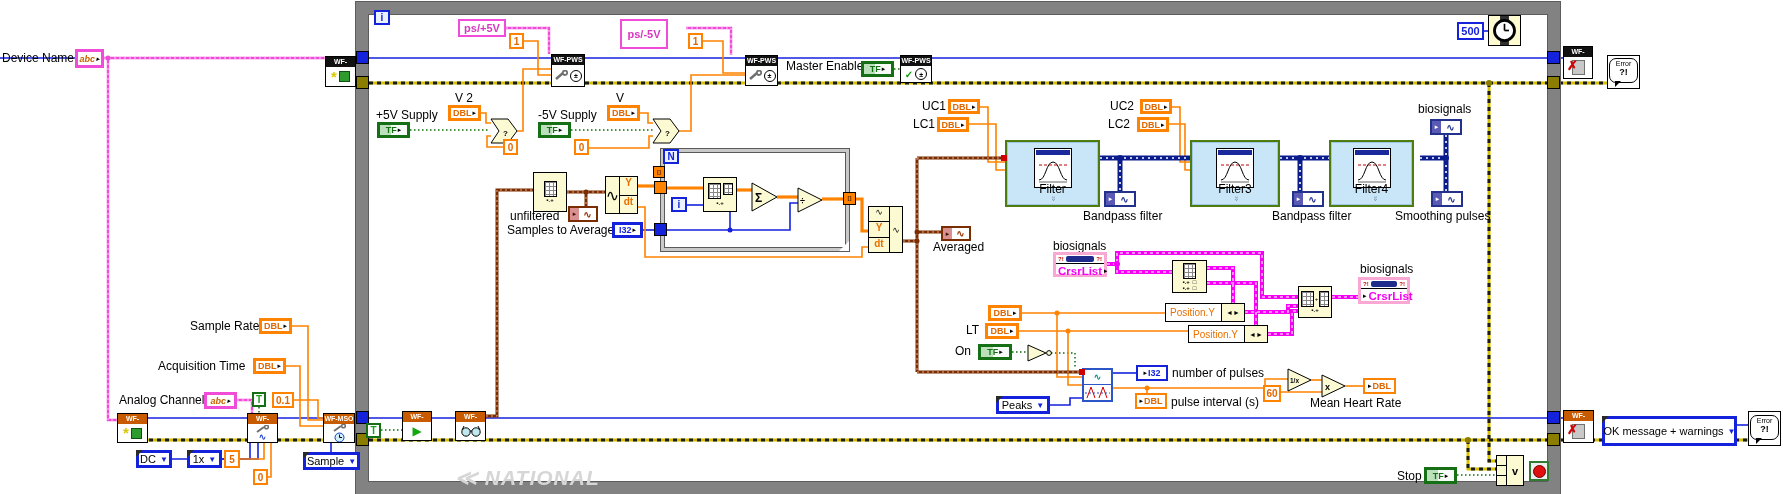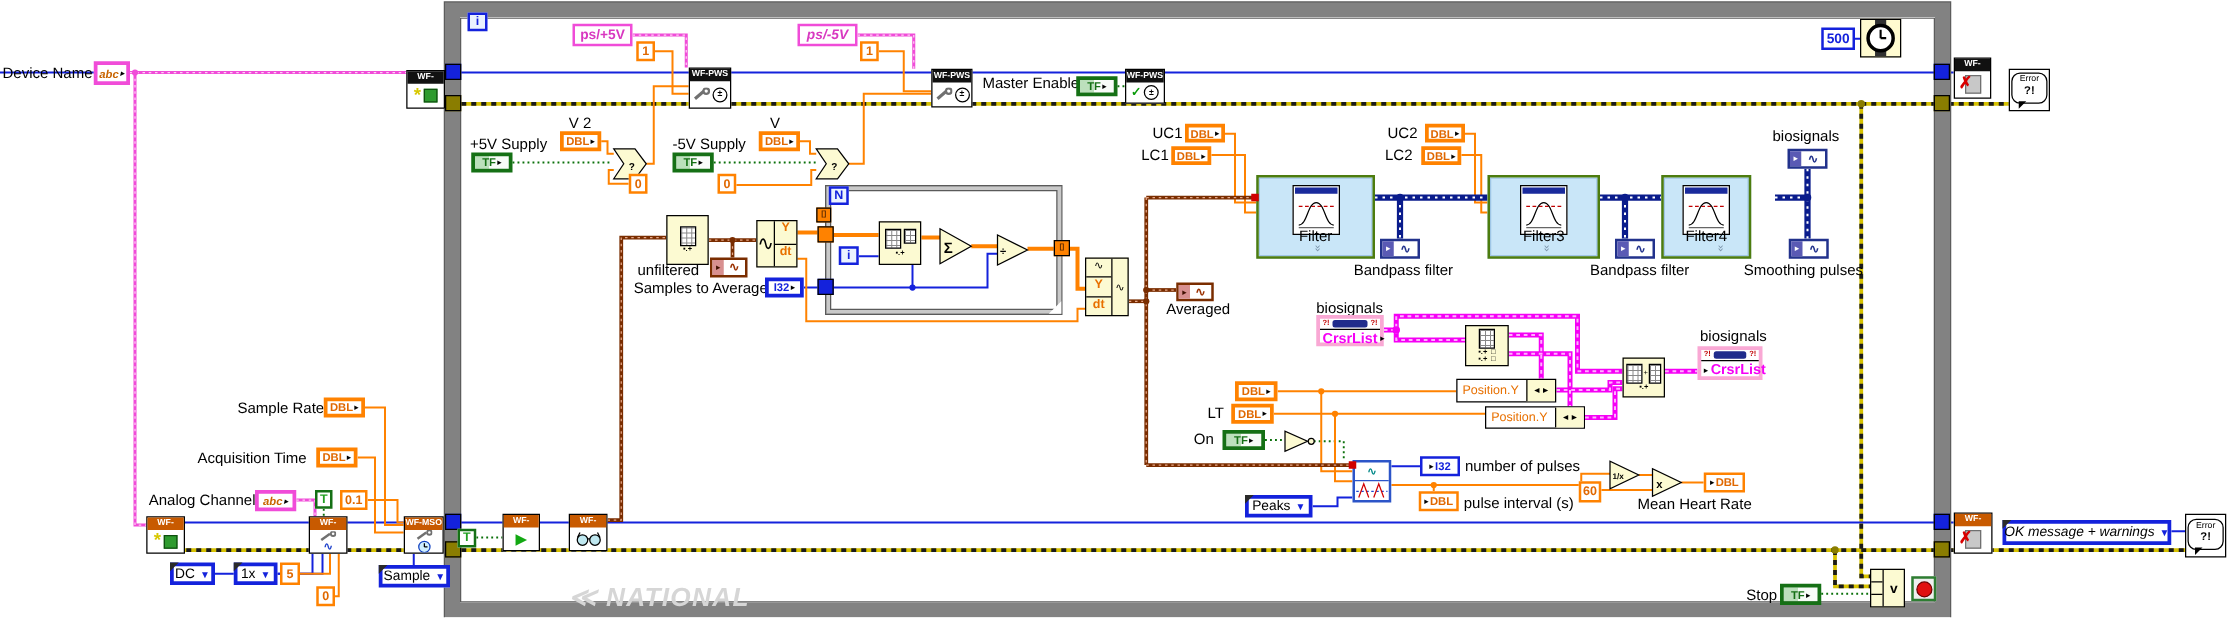--- a/index.html
+++ b/index.html
@@ -328,21 +328,21 @@
   <div class="node" style="left:551px;top:54px;width:34px;height:33px;">
     <div class="hdr">WF-PWS</div>
     <div class="nbody">
       <svg width="14" height="11">
           <path d="M2,9 L9,3" stroke="#707070" stroke-width="2.5"></path>
           <circle cx="11" cy="2.8" r="2.2" fill="none" stroke="#707070" stroke-width="1.8"></circle>
         </svg>
       <span class="pm">±</span>
     </div>
   </div>
-  <div class="ctl strc" style="left:638px;top:19px;width:48px;height:18px;font-style:italic;">
+  <div class="ctl strc" style="left:620px;top:19px;width:48px;height:30px;">
       <span>ps/-5V</span>
     </div>
   <div class="ctl orgc" style="left:688px;top:33px;width:15px;height:16px;">
       <span>1</span>
     </div>
   <div class="node" style="left:745px;top:55px;width:33px;height:31px;">
     <div class="hdr">WF-PWS</div>
     <div class="nbody">
       <svg width="14" height="11">
           <path d="M2,9 L9,3" stroke="#707070" stroke-width="2.5"></path>
@@ -505,21 +505,21 @@
     </div>
     <div class="xlabel">Filter3</div>
     <div class="chev" style="transform:rotate(90deg) scaleY(.8);bottom:2px;width:10px;left:40px;">»</div>
   </div>
   <div class="wfind" style="left:1292px;top:191px;width:32px;height:16px;">
     <span class="pip">▸</span>
       <span class="sg">∿</span>
   </div>
   <div class="lbl" style="left:1272px;top:210px;">Bandpass filter</div>
 
-  <div class="express" style="left:1329px;top:140px;width:72px;height:67px;">
+  <div class="express" style="left:1329px;top:140px;width:85px;height:67px;">
     <div class="xicon">
       <div class="xstrip"></div>
       <svg width="34" height="30" viewBox="0 0 34 30">
           <line x1="3" y1="9" x2="31" y2="9" stroke="#C00000" stroke-dasharray="3 2"></line>
           <path d="M3,24 C10,24 10,6 17,6 C24,6 24,24 31,24" fill="none" stroke="#000"></path>
           <line x1="3" y1="26" x2="31" y2="26" stroke="#666"></line>
         </svg>
     </div>
     <div class="xlabel">Filter4</div>
     <div class="chev" style="transform:rotate(90deg) scaleY(.8);bottom:2px;width:10px;left:40px;">»</div>
@@ -792,21 +792,21 @@
   <div style="position:absolute;left:1529px;top:461px;width:20px;height:20px;border:2px solid #2E7D32;background:#EFEFEF;box-sizing:border-box;display:flex;align-items:center;justify-content:center;">
     <span style="width:11px;height:11px;border-radius:50%;background:#E01010;border:1px solid #700000;display:block;"></span>
   </div>
   <div class="node" style="left:1563px;top:410px;width:31px;height:33px;">
     <div class="hdr mso">WF-MSO</div>
     <div class="nbody">
         <span class="pagico"></span>
         <span class="redx">✗</span>
       </div>
   </div>
-  <div class="ring" style="left:1602px;top:416px;width:135px;height:20px;font-style:italic;">
+  <div class="ring" style="left:1602px;top:416px;width:135px;height:30px;">
     <span class="cfold"></span>
     <span>OK message + warnings</span>
       <span class="dd">▼</span>
   </div>
   <div class="node" style="left:1748px;top:411px;width:33px;height:35px;">
     <div class="bubble" style="margin:3px auto;">
       <span class="e1">Error</span>
         <span class="e2">?!</span>
       <span class="btail"></span>
     </div>

